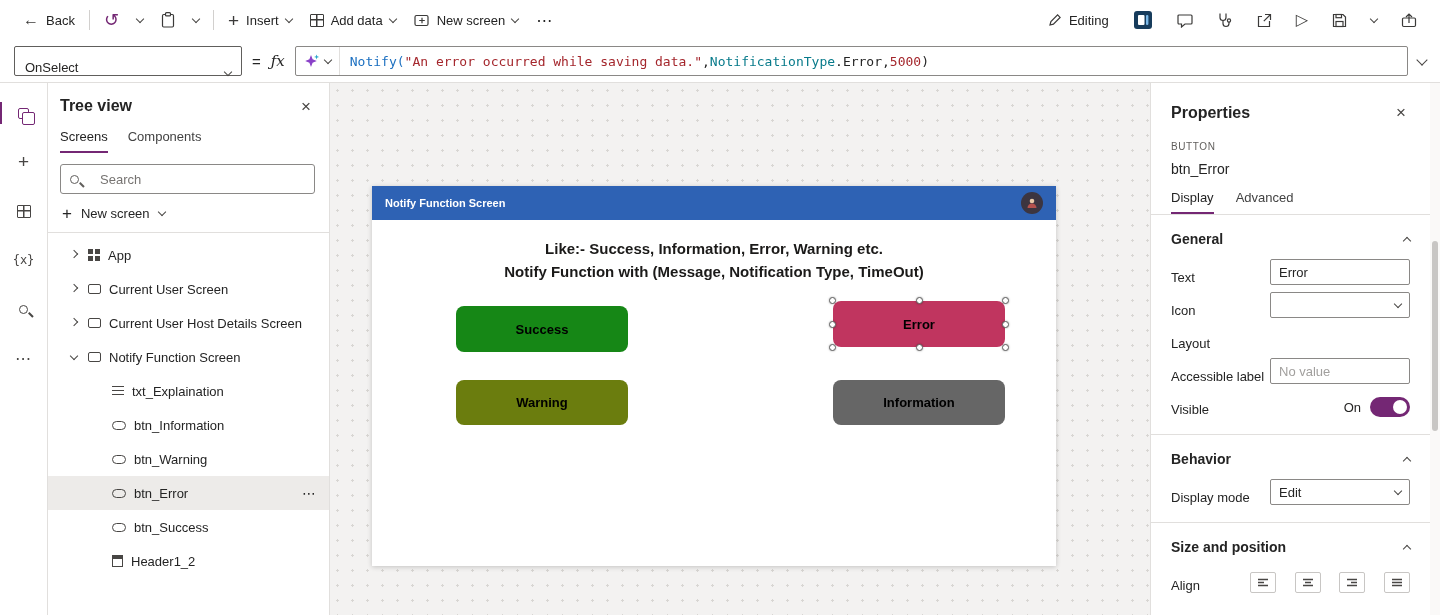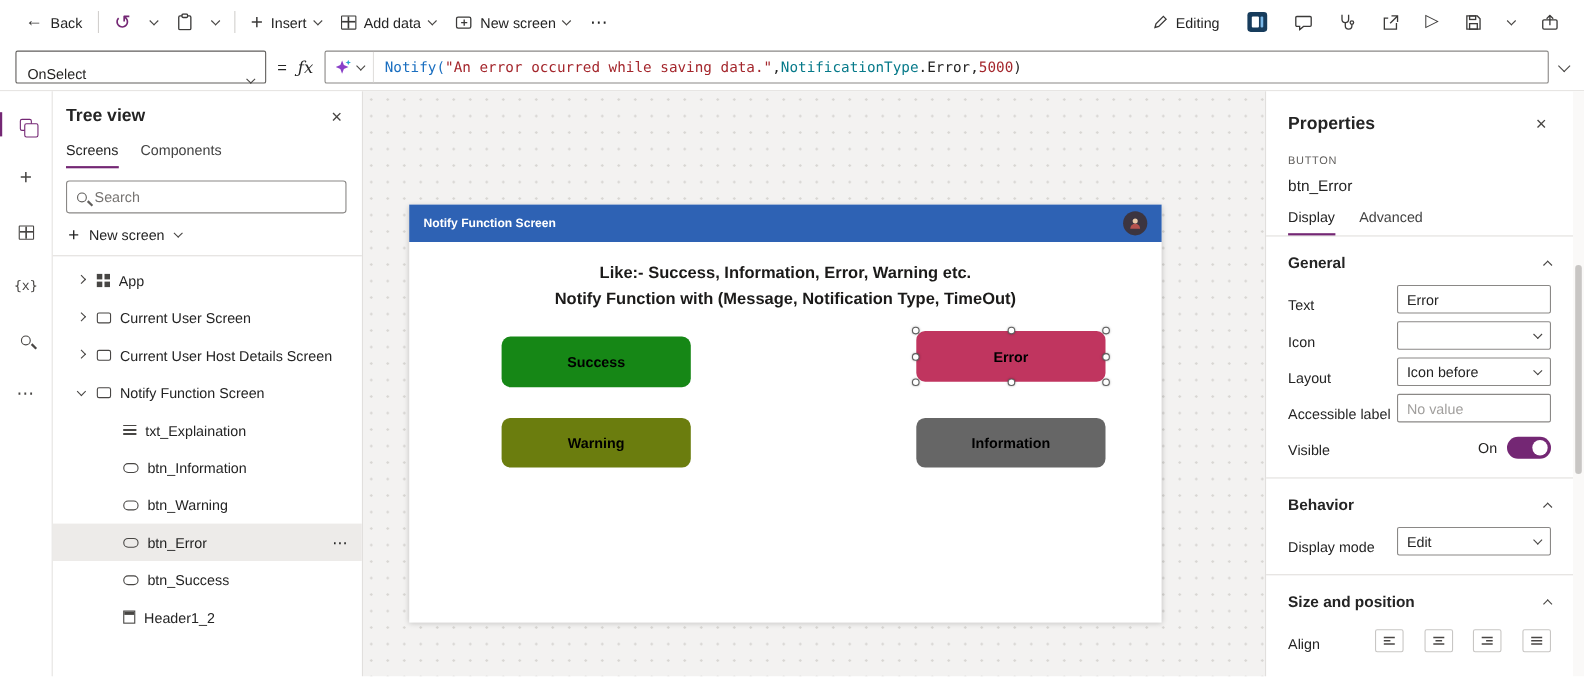--- a/index.html
+++ b/index.html
@@ -43,21 +43,21 @@
 .i-more{font-size:16px;letter-spacing:1px}
 
 .tree{width:282px;border-right:1px solid #e1dfdd;background:#fff;display:flex;flex-direction:column}
 .tree-head{padding:14px 14px 0 12px}
 .tree-title-row{display:flex;justify-content:space-between;align-items:flex-start}
 .tree-title{font-size:16px;font-weight:700;color:#242424}
 .close-x{font-size:17px;color:#484644;cursor:pointer;padding:0 4px}
 .tree-tabs{display:flex;gap:20px;margin-top:12px}
 .tab{padding-bottom:7px;color:#424242;cursor:pointer}
 .tab.selected{font-weight:400;color:#242424;border-bottom:2px solid #742774}
-.search-box{margin:11px 14px 0 12px;height:30px;border:1px solid #8a8886;border-radius:3px;display:flex;align-items:center;gap:7px;padding:0 9px;background:#fff}
+.search-box{margin:11px 14px 0 12px;height:30px;border:1px solid #8a8886;border-radius:3px;display:flex;align-items:center;gap:21px;padding:0 9px;background:#fff}
 .search-box .i-search{color:#605e5c;flex:none}
 .search-box input{border:none;outline:none;flex:1;font:inherit;color:#242424;background:transparent}
 .search-box input::placeholder{color:#767371}
 .new-screen{display:flex;align-items:center;gap:9px;margin:11px 14px 10px 14px;color:#242424;cursor:pointer}
 .new-screen .plus{font-size:17px;line-height:1}
 .tree-sep{height:1px;background:#e1dfdd}
 .tree-list{flex:1;overflow:hidden;padding-top:5px}
 .tree-row{height:34px;display:flex;align-items:center;gap:8px;padding-left:20px;position:relative;cursor:pointer;color:#242424}
 .tree-row.child{padding-left:44px}
 .tree-row.selected{background:#edebe9}
@@ -414,24 +414,20 @@
     </div>
     <div class="field-row">
       <span class="field-label">Icon</span>
       <div class="select field-control">
         <span></span>
         <span class="chev"></span>
       </div>
     </div>
     <div class="field-row">
       <span class="field-label">Layout</span>
-      <div class="select field-control">
-        <span>Icon before</span>
-        <span class="chev"></span>
-      </div>
     </div>
     <div class="field-row">
       <span class="field-label">Accessible label</span>
       <input class="txt field-control" placeholder="No value" style="">
     </div>
     <div class="field-row">
       <span class="field-label">Visible</span>
       <div class="visible-ctl field-control">
         <span>On</span>
         <div class="toggle" style="background: rgb(116, 39, 116);"></div>

